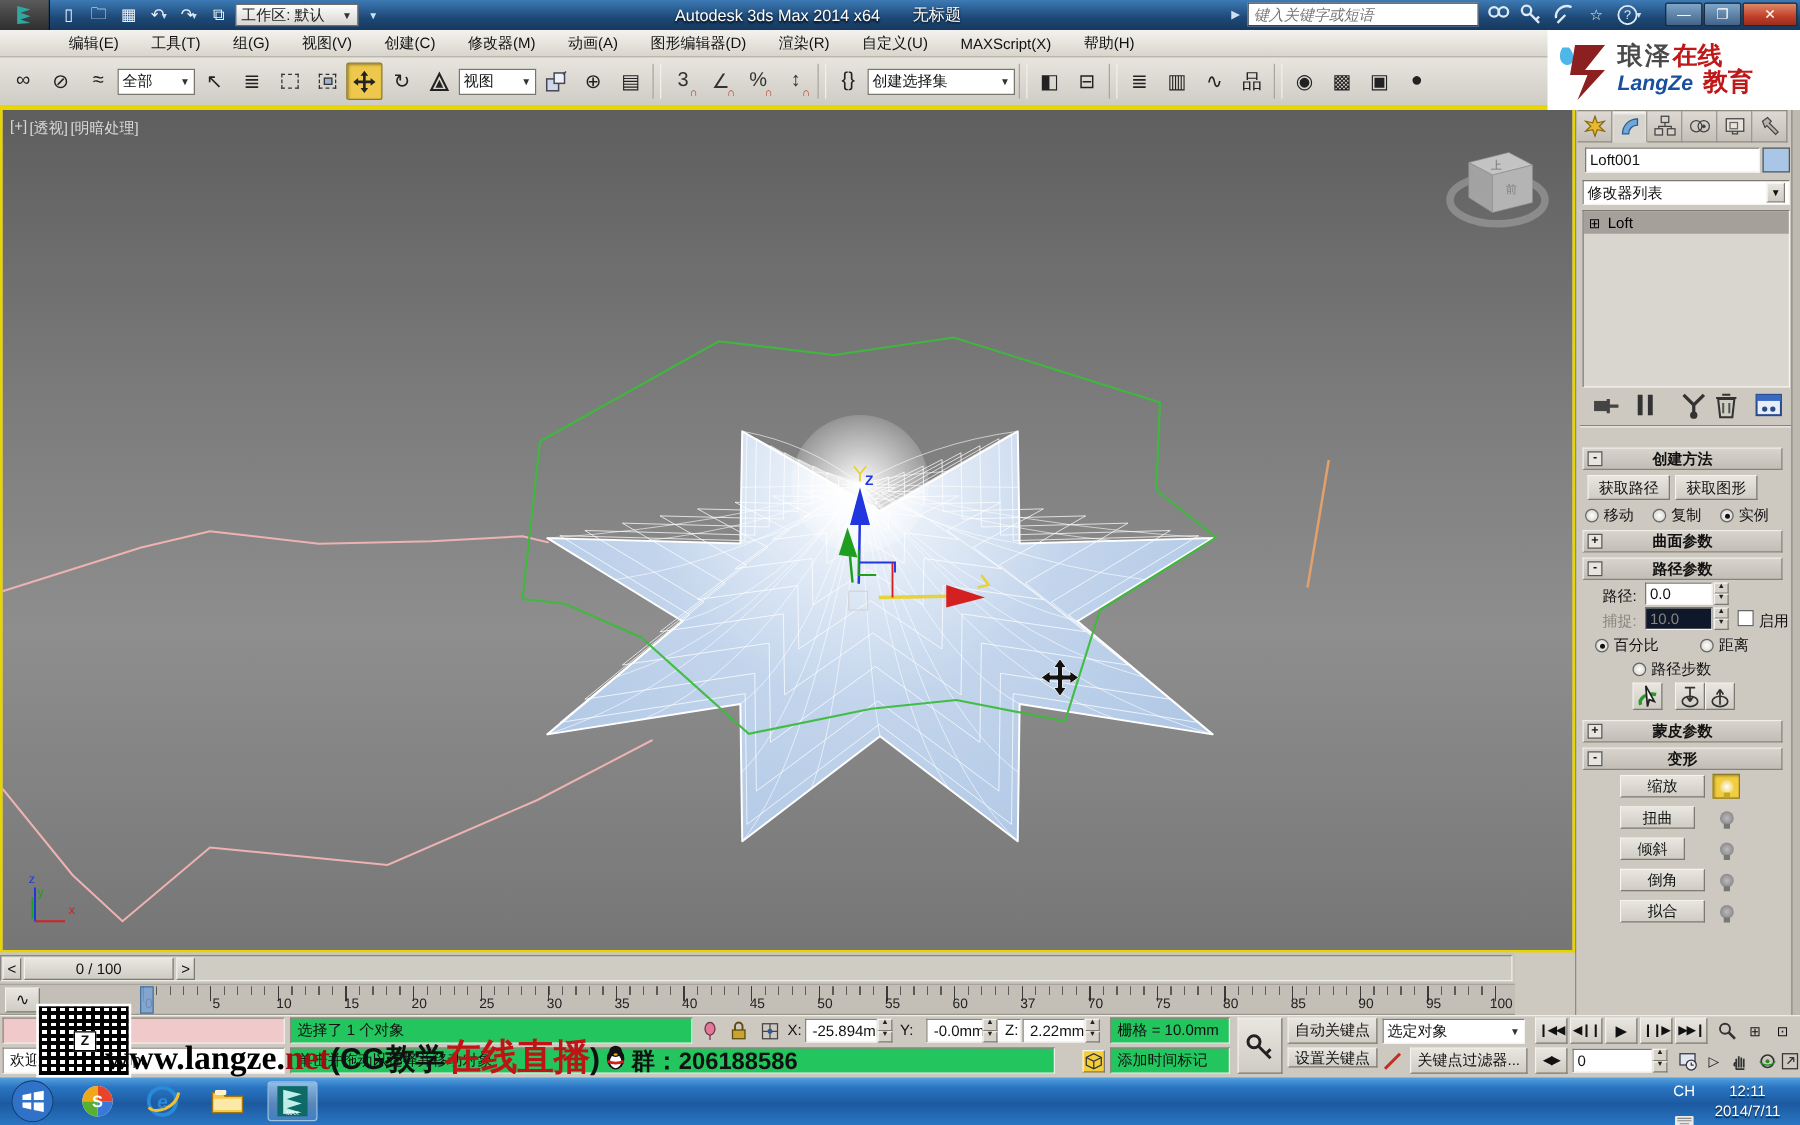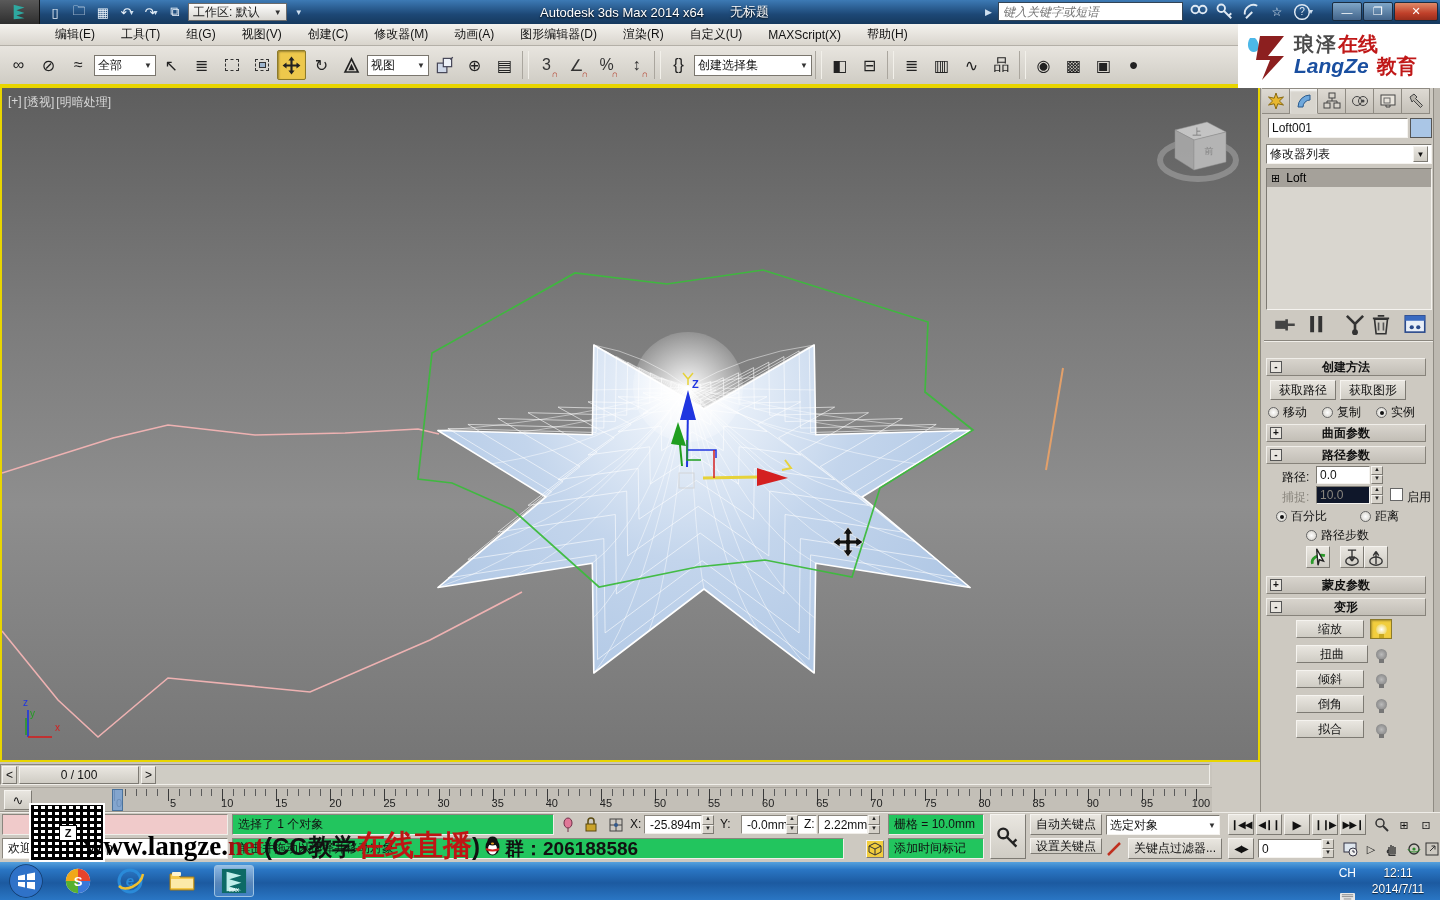--- a/index.html
+++ b/index.html
@@ -32,21 +32,21 @@
   .tsep{width:7px;height:28px;border-left:1px solid #aaa69e;border-right:1px solid #f2f0ea;margin:0 2px;}
   .tdd{height:21px;background:#fff;border:1px solid #7a766e;display:flex;align-items:center;justify-content:space-between;padding:0 3px;font-size:12px;gap:4px;}
   .ddarrow{font-size:8px;color:#333;}
   .magnet{color:#b43c2a;font-weight:bold;}
   
   #brand{left:1238px;top:24px;width:202px;height:64px;background:#fff;display:flex;align-items:center;padding:2px 6px;gap:6px;z-index:30;}
   #brand-mark{width:44px;height:52px;position:relative;}
   #brand-text{line-height:1.05;}
   .bz1{font-size:20px;font-weight:bold;color:#4a4a4a;letter-spacing:2px;}
   .bz1r{font-size:20px;font-weight:bold;color:#c01818;}
-  .bz2{font-size:21px;font-weight:bold;font-style:italic;color:#1a4fa0;}
+  .bz2{font-size:17px;font-weight:bold;font-style:italic;color:#1a4fa0;}
   .bz2r{font-size:20px;font-weight:bold;color:#c01818;margin-left:8px;}
   
   #viewport{left:0;top:86px;width:1260px;height:676px;border:2px solid #e8d500;background:linear-gradient(180deg,#5e5e5e 0%,#7c7c7c 35%,#8e8e8e 62%,#767676 100%);overflow:hidden;}
   #vp-label{position:absolute;left:8px;top:94px;color:#d8d8d8;font-size:12px;display:flex;gap:2px;z-index:5;}
   #scene{position:absolute;left:2px;top:90px;z-index:1;}
   
   #cmdpanel{left:1260px;top:88px;width:180px;height:724px;background:#cdc9c1;border-left:1px solid #8f8b83;}
   #paneltabs{position:absolute;left:1262px;top:88px;width:172px;height:26px;display:flex;}
   .ptab{width:28px;height:26px;display:flex;align-items:center;justify-content:center;border:1px solid #8f8b83;border-left:none;background:linear-gradient(#dedad3,#c4c0b8);}
   .ptab.active{background:#d8d5ce;border-bottom-color:#d8d5ce;box-shadow:inset 0 2px 2px rgba(255,255,255,.8);}
@@ -527,27 +527,27 @@
         </svg>
       </div>
       <div data-interactable="true" class="rhead" style="position: absolute; left: 1266px; top: 576px; width: 160px; height: 18px;"><span class="rtoggle" data-interactable="true">+</span><span data-interactable="false">蒙皮参数</span></div>
       <div data-interactable="true" class="rhead" style="position: absolute; left: 1266px; top: 598px; width: 160px; height: 18px;"><span class="rtoggle" data-interactable="true">-</span><span data-interactable="false">变形</span></div>
       <div data-interactable="true" class="btn3d abs" style="position: absolute; left: 1296px; top: 620px; width: 68px; height: 18px;">
         <span data-interactable="false">缩放</span>
       </div>
       <div data-interactable="true" style="position: absolute; left: 1370px; top: 619px; width: 22px; height: 20px; display: flex; align-items: center; justify-content: center; background: rgb(242, 206, 62); border: 1px solid rgb(140, 122, 42); box-shadow: rgba(0, 0, 0, 0.3) 1px 1px 2px inset;">
         <span class="bulb on"></span>
       </div>
-      <div data-interactable="true" class="btn3d abs" style="position: absolute; left: 1296px; top: 645px; width: 72px; height: 18px; align-items: center;">
+      <div data-interactable="true" class="btn3d abs" style="position: absolute; left: 1296px; top: 645px; width: 60px; height: 18px; align-items: center;">
         <span data-interactable="false">扭曲</span>
       </div>
       <div data-interactable="true" style="position: absolute; left: 1370px; top: 644px; width: 22px; height: 20px; display: flex; align-items: center; justify-content: center;">
         <span class="bulb"></span>
       </div>
-      <div data-interactable="true" class="btn3d abs" style="position: absolute; left: 1296px; top: 670px; width: 68px; height: 18px;">
+      <div data-interactable="true" class="btn3d abs" style="position: absolute; left: 1296px; top: 670px; width: 52px; height: 18px;">
         <span data-interactable="false">倾斜</span>
       </div>
       <div data-interactable="true" style="position: absolute; left: 1370px; top: 669px; width: 22px; height: 20px; display: flex; align-items: center; justify-content: center;">
         <span class="bulb"></span>
       </div>
       <div data-interactable="true" class="btn3d abs" style="position: absolute; left: 1296px; top: 695px; width: 68px; height: 18px;">
         <span data-interactable="false">倒角</span>
       </div>
       <div data-interactable="true" style="position: absolute; left: 1370px; top: 694px; width: 22px; height: 20px; display: flex; align-items: center; justify-content: center;">
         <span class="bulb"></span>
@@ -576,21 +576,21 @@
         <span class="rlab" data-interactable="false" style="left: 281.3px;">15</span>
         <span class="rlab" data-interactable="false" style="left: 335.4px;">20</span>
         <span class="rlab" data-interactable="false" style="left: 389.5px;">25</span>
         <span class="rlab" data-interactable="false" style="left: 443.6px;">30</span>
         <span class="rlab" data-interactable="false" style="left: 497.7px;">35</span>
         <span class="rlab" data-interactable="false" style="left: 551.8px;">40</span>
         <span class="rlab" data-interactable="false" style="left: 605.9px;">45</span>
         <span class="rlab" data-interactable="false" style="left: 660px;">50</span>
         <span class="rlab" data-interactable="false" style="left: 714.1px;">55</span>
         <span class="rlab" data-interactable="false" style="left: 768.2px;">60</span>
-        <span class="rlab" data-interactable="false" style="left: 822.3px;">65</span>
+        <span class="rlab" data-interactable="false" style="left: 822.3px;">37</span>
         <span class="rlab" data-interactable="false" style="left: 876.4px;">70</span>
         <span class="rlab" data-interactable="false" style="left: 930.5px;">75</span>
         <span class="rlab" data-interactable="false" style="left: 984.6px;">80</span>
         <span class="rlab" data-interactable="false" style="left: 1038.7px;">85</span>
         <span class="rlab" data-interactable="false" style="left: 1092.8px;">90</span>
         <span class="rlab" data-interactable="false" style="left: 1146.9px;">95</span>
         <span class="rlab" data-interactable="false" style="left: 1201px;">100</span>
       </div>
   </div>
   <div id="frame-marker" data-interactable="true"></div>

